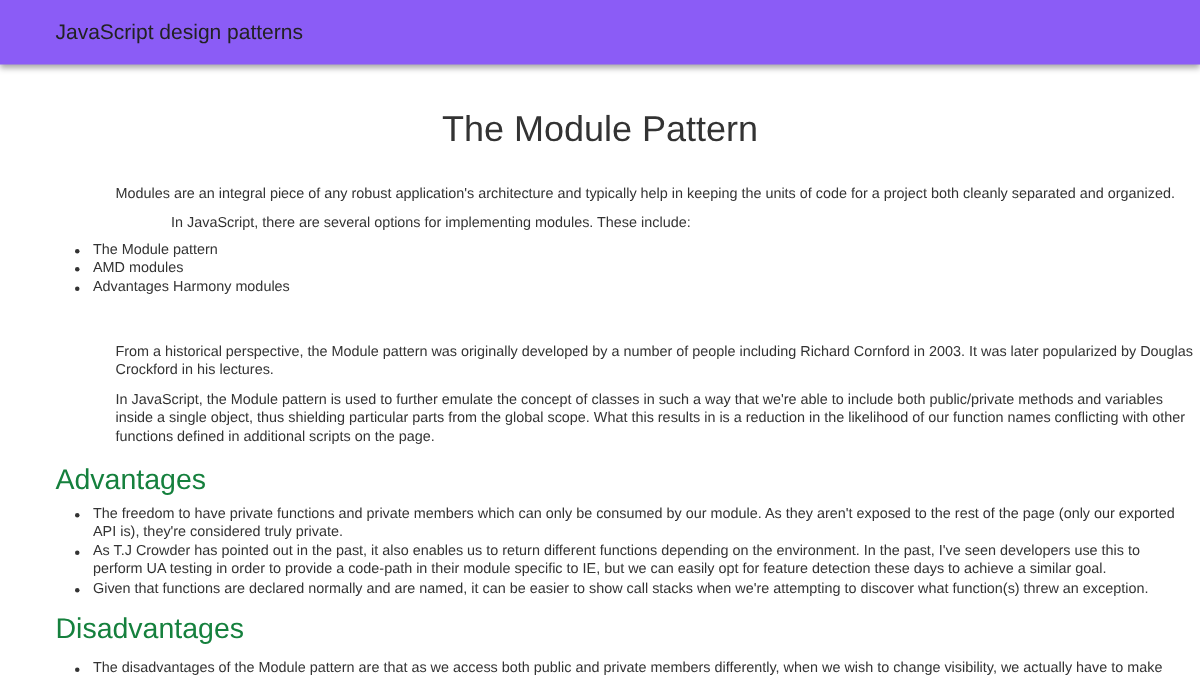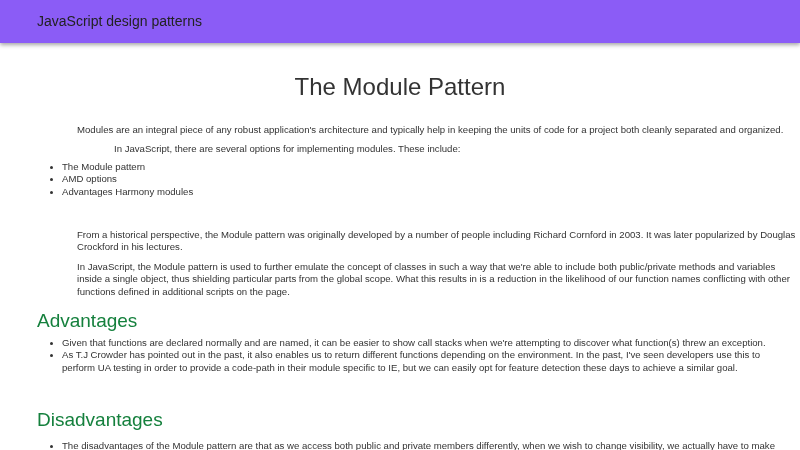--- a/index.html
+++ b/index.html
@@ -105,30 +105,31 @@
 </header>
 
 <main class="content">
   <h1 class="page-title">The Module Pattern</h1>
 
   <p class="body-text" style="top:81px;">Modules are an integral piece of any robust application's architecture and typically help in keeping the units of code for a project both cleanly separated and organized.</p>
   <p class="body-text" style="top:100px;margin-left:37px;">In JavaScript, there are several options for implementing modules. These include:</p>
 
   <ul class="bullets" style="top:118px;">
     <li>The Module pattern</li>
-    <li>AMD options</li>
+    <li>AMD modules</li>
     <li>Advantages Harmony modules</li>
   </ul>
 
   <p class="body-text" style="top:186px;">From a historical perspective, the Module pattern was originally developed by a number of people including Richard Cornford in 2003. It was later popularized by Douglas Crockford in his lectures.</p>
   <p class="body-text" style="top:218px;">In JavaScript, the Module pattern is used to further emulate the concept of classes in such a way that we're able to include both public/private methods and variables inside a single object, thus shielding particular parts from the global scope. What this results in is a reduction in the likelihood of our function names conflicting with other functions defined in additional scripts on the page.</p>
 
   <h2 class="section-title" style="top:267px;">Advantages</h2>
   <ul class="bullets" style="top:294px;">
+    <li>The freedom to have private functions and private members which can only be consumed by our module. As they aren't exposed to the rest of the page (only our exported API is), they're considered truly private.</li>
+    <li>As T.J Crowder has pointed out in the past, it also enables us to return different functions depending on the environment. In the past, I've seen developers use this to perform UA testing in order to provide a code-path in their module specific to IE, but we can easily opt for feature detection these days to achieve a similar goal.</li>
     <li>Given that functions are declared normally and are named, it can be easier to show call stacks when we're attempting to discover what function(s) threw an exception.</li>
-    <li>As T.J Crowder has pointed out in the past, it also enables us to return different functions depending on the environment. In the past, I've seen developers use this to perform UA testing in order to provide a code-path in their module specific to IE, but we can easily opt for feature detection these days to achieve a similar goal.</li>
   </ul>
 
   <h2 class="section-title" style="top:366px;">Disadvantages</h2>
   <ul class="bullets" style="top:397px;">
     <li>The disadvantages of the Module pattern are that as we access both public and private members differently, when we wish to change visibility, we actually have to make changes to</li>
   </ul>
 </main>
 
 </body></html>

